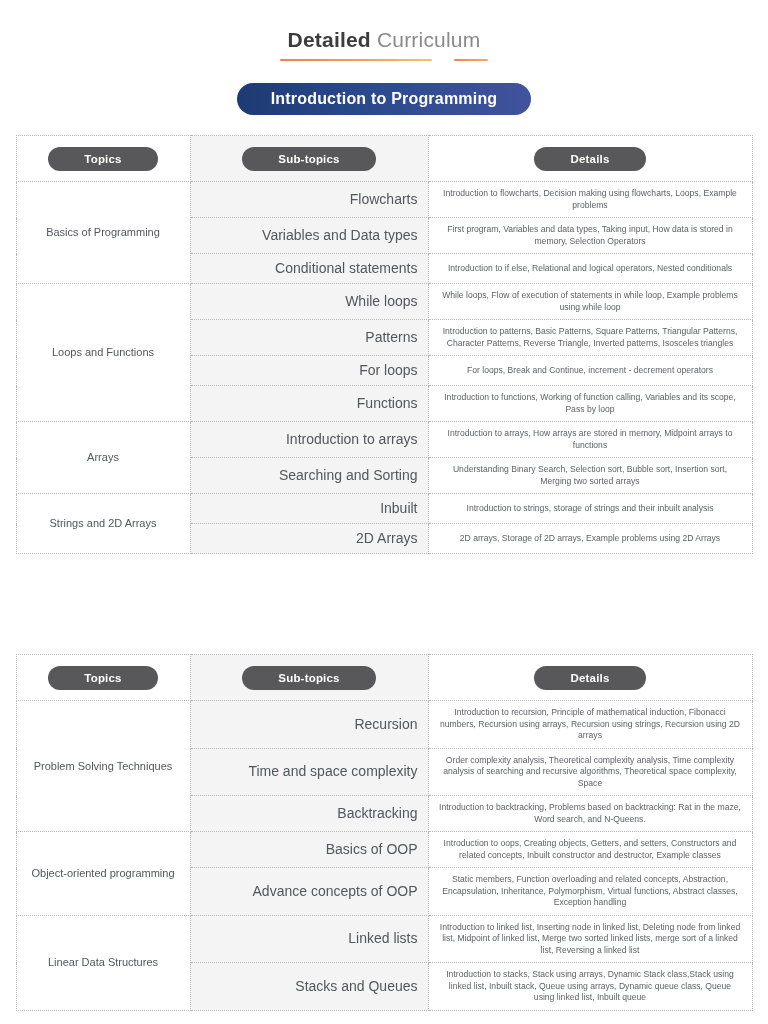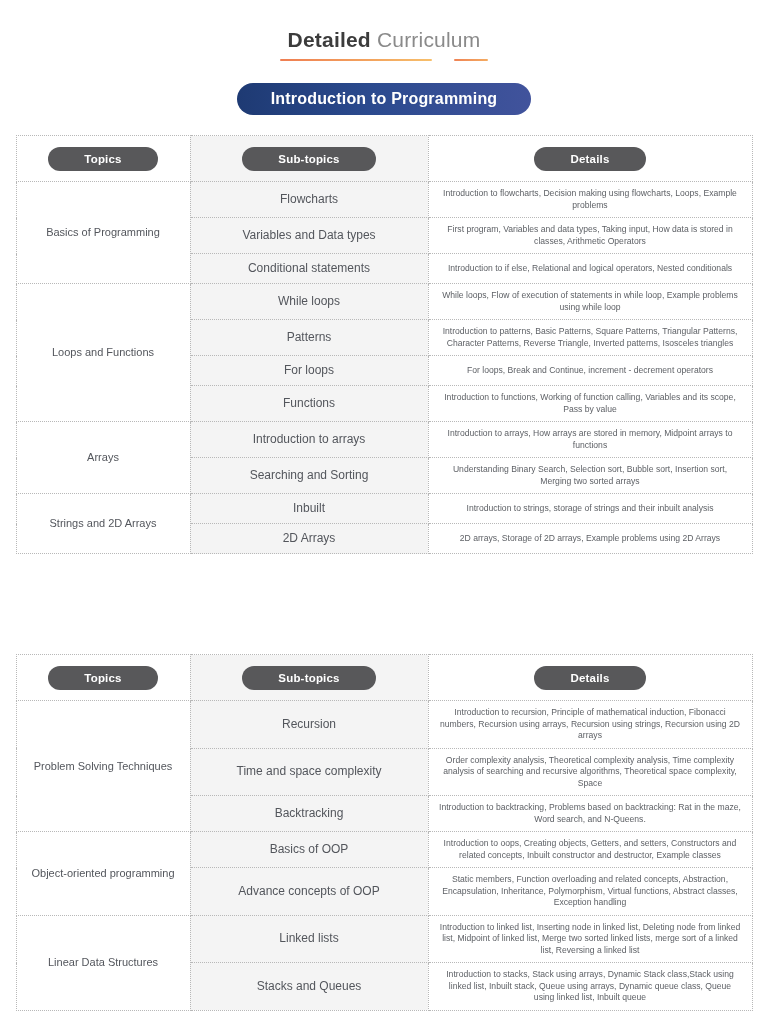--- a/index.html
+++ b/index.html
@@ -123,22 +123,22 @@
   .col-sub { background: #f4f4f4 !important; }
 
   td.topic-cell {
     text-align: center;
     font-size: 11px;
     color: #53565c;
     padding: 6px 8px;
     line-height: 15px;
   }
   td.sub-cell {
-    text-align: center;
-    font-size: 12px;
+    text-align: right;
+    font-size: 14px;
     color: #53565c;
     padding: 7px 10px;
     line-height: 15px;
   }
   td.det-cell {
     text-align: center;
     font-size: 8.6px;
     color: #5e6166;
     padding: 6px 10px;
     line-height: 11.5px;
@@ -189,42 +189,42 @@
           </tr>
         </thead>
         <tbody>
           <tr>
             <td class="topic-cell" rowspan="3">Basics of Programming</td>
             <td class="sub-cell col-sub">Flowcharts</td>
             <td class="det-cell">Introduction to flowcharts, Decision making using flowcharts, Loops, Example problems</td>
           </tr>
           <tr>
             <td class="sub-cell col-sub">Variables and Data types</td>
-            <td class="det-cell">First program, Variables and data types, Taking input, How data is stored in classes, Arithmetic Operators</td>
+            <td class="det-cell">First program, Variables and data types, Taking input, How data is stored in memory, Selection Operators</td>
           </tr>
           <tr>
             <td class="sub-cell col-sub">Conditional statements</td>
             <td class="det-cell">Introduction to if else, Relational and logical operators, Nested conditionals</td>
           </tr>
           <tr>
             <td class="topic-cell" rowspan="4">Loops and Functions</td>
             <td class="sub-cell col-sub">While loops</td>
             <td class="det-cell">While loops, Flow of execution of statements in while loop, Example problems using while loop</td>
           </tr>
           <tr>
             <td class="sub-cell col-sub">Patterns</td>
             <td class="det-cell">Introduction to patterns, Basic Patterns, Square Patterns, Triangular Patterns, Character Patterns, Reverse Triangle, Inverted patterns, Isosceles triangles</td>
           </tr>
           <tr>
             <td class="sub-cell col-sub">For loops</td>
             <td class="det-cell">For loops, Break and Continue, increment - decrement operators</td>
           </tr>
           <tr>
             <td class="sub-cell col-sub">Functions</td>
-            <td class="det-cell">Introduction to functions, Working of function calling, Variables and its scope, Pass by value</td>
+            <td class="det-cell">Introduction to functions, Working of function calling, Variables and its scope, Pass by loop</td>
           </tr>
           <tr>
             <td class="topic-cell" rowspan="2">Arrays</td>
             <td class="sub-cell col-sub">Introduction to arrays</td>
             <td class="det-cell">Introduction to arrays, How arrays are stored in memory, Midpoint arrays to functions</td>
           </tr>
           <tr>
             <td class="sub-cell col-sub">Searching and Sorting</td>
             <td class="det-cell">Understanding Binary Search, Selection sort, Bubble sort, Insertion sort, Merging two sorted arrays</td>
           </tr>

